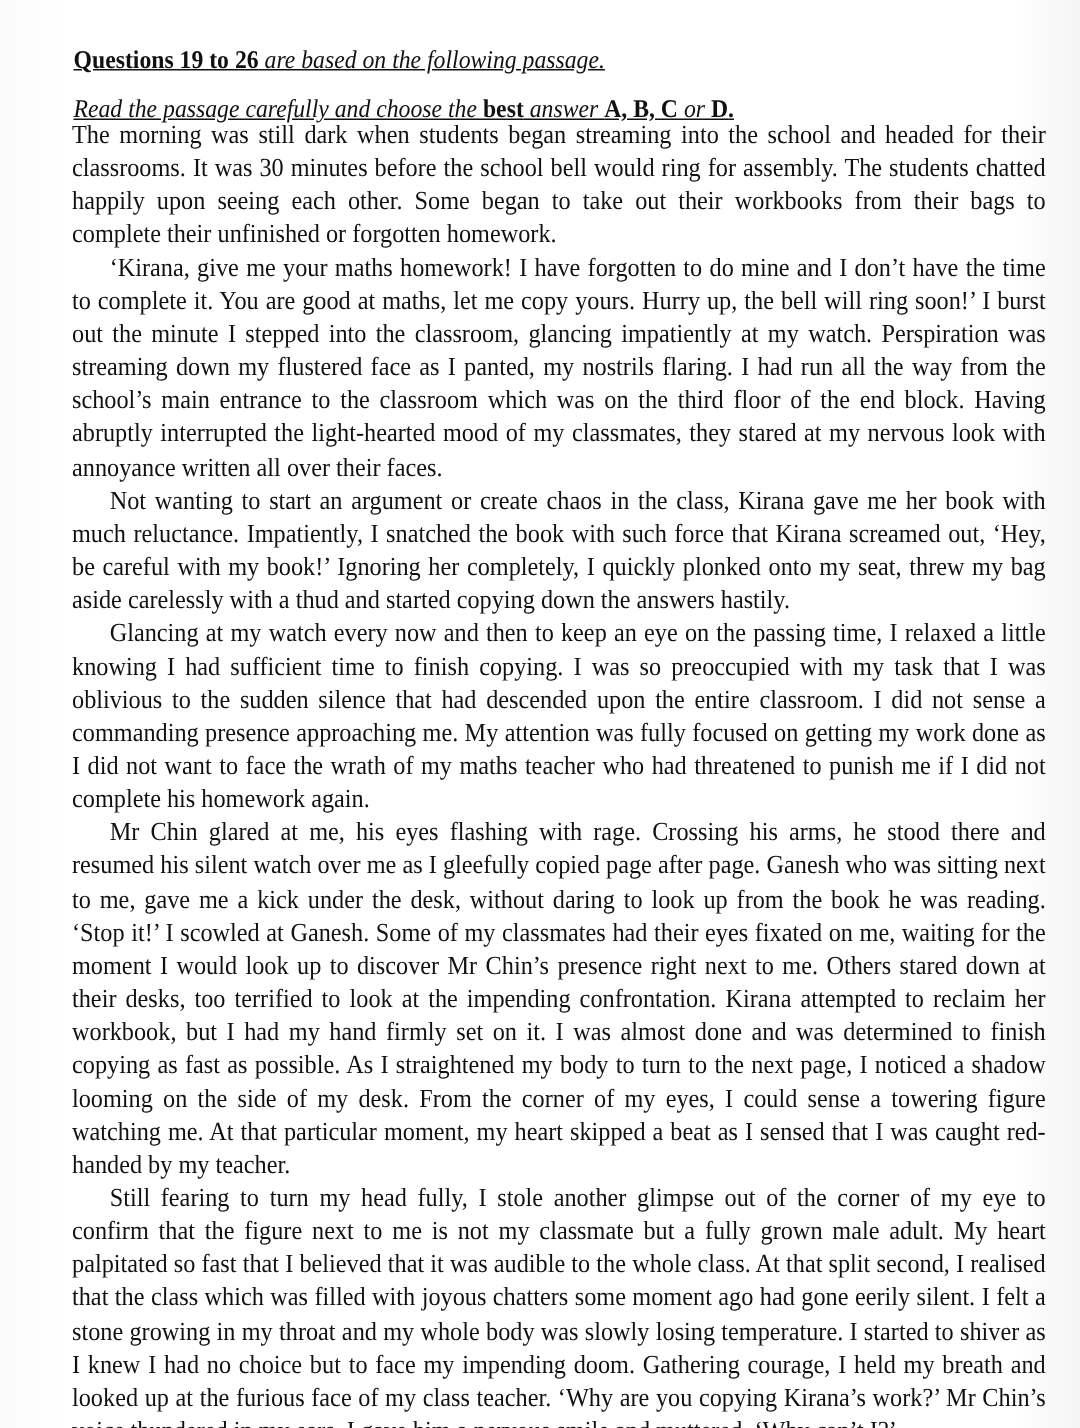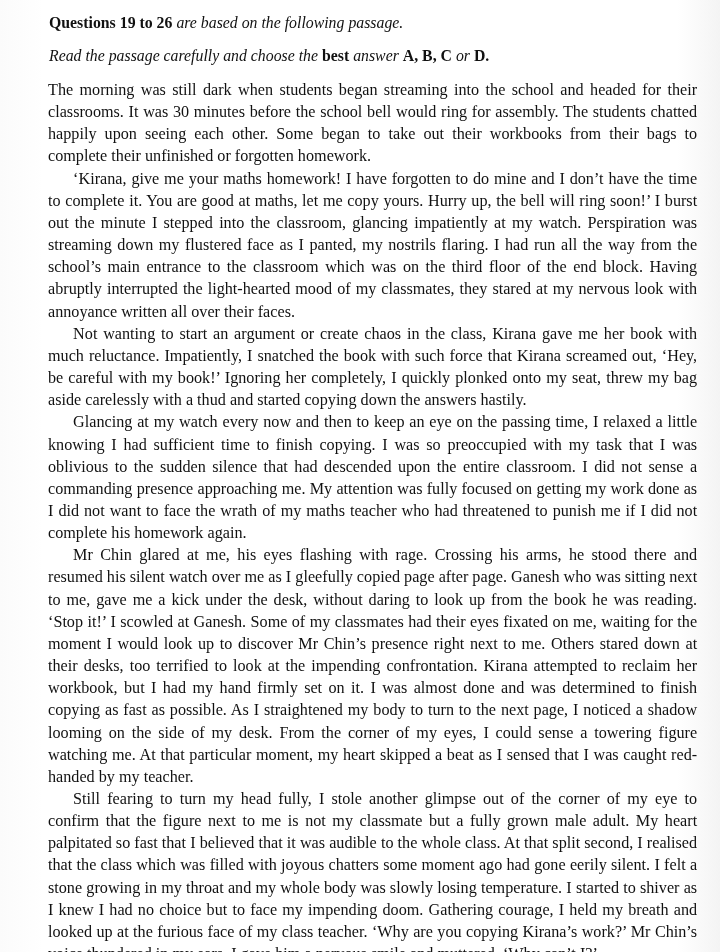--- a/index.html
+++ b/index.html
@@ -13,22 +13,23 @@
     }
     .page {
       position: relative;
       width: 720px;
       height: 952px;
       background: linear-gradient(to right, #fbfbfb 0%, #ffffff 6%, #ffffff 94%, #f4f4f4 100%);
     }
     .header {
       position: absolute;
       left: 49px;
-      top: 12px;
+      top: 29px;
       width: 650px;
+      text-decoration: underline;
     }
     .line1 {
       font-size: 17px;
       line-height: 22px;
       transform: scaleX(0.93);
       transform-origin: left top;
       white-space: nowrap;
     }
     .line2 {
       margin-top: 11px;

